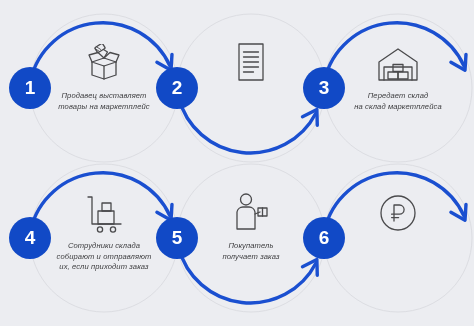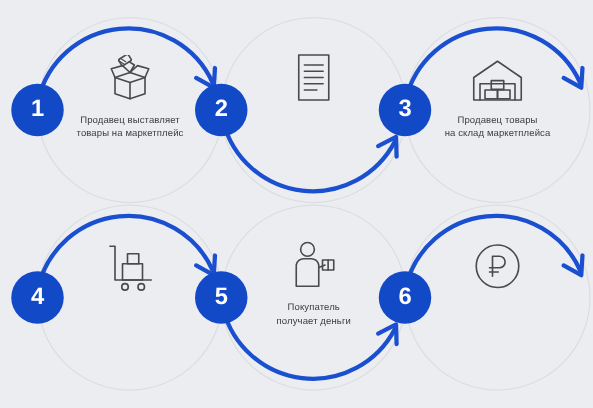--- a/index.html
+++ b/index.html
@@ -63,20 +63,21 @@
     align-items: flex-end;
     justify-content: center;
     margin-bottom: 7px;
   }
   .step-text {
     font-size: 7.6px;
     line-height: 10.5px;
     color: #3c3c3e;
     letter-spacing: 0.1px;
     white-space: pre-line;
+    font-style: italic;
   }
 </style>
 </head>
 <body>
 
 <div id="infographic">
 
   <svg class="svg-layer" viewBox="0 0 474 326">
 
     <circle cx="104" cy="88" r="74" fill="none" stroke="#dcdde2" stroke-width="1"></circle>
@@ -142,54 +143,57 @@
     <div class="step-content">
       <div class="icon-box">
         <svg width="46" height="38" viewBox="0 0 46 38" fill="none" stroke="#4a4a4c" stroke-width="1.3" stroke-linejoin="round" stroke-linecap="round">
           <path d="M4 16 L23 3 L42 16 L42 34 L4 34 Z"></path>
           <path d="M9 21 L9 34 M37 21 L37 34 M9 21 L37 21"></path>
           <rect x="18" y="18.5" width="10" height="7"></rect>
           <rect x="13" y="26" width="10" height="7"></rect>
           <rect x="23" y="26" width="10" height="7"></rect>
         </svg>
       </div>
-      <div class="step-text">Продавец товары
+      <div class="step-text">Передает склад
 на склад маркетплейса</div>
     </div>
   </div>
 
   <div class="step-node" style="left:30px; top:238px;">
     <div class="badge">4</div>
     <div class="step-content">
       <div class="icon-box">
         <svg width="46" height="40" viewBox="0 0 46 40" fill="none" stroke="#4a4a4c" stroke-width="1.3" stroke-linejoin="round" stroke-linecap="round">
           <path d="M7 3 L11 3 L11 30 L40 30"></path>
           <rect x="17" y="17" width="16" height="13"></rect>
           <rect x="21" y="9" width="9" height="8"></rect>
           <circle cx="19" cy="35.5" r="2.6"></circle>
           <circle cx="32" cy="35.5" r="2.6"></circle>
         </svg>
       </div>
+      <div class="step-text">Сотрудники склада
+собирают и отправляют
+их, если приходит заказ</div>
     </div>
   </div>
 
   <div class="step-node" style="left:177px; top:238px;">
     <div class="badge">5</div>
     <div class="step-content">
       <div class="icon-box">
         <svg width="42" height="42" viewBox="0 0 42 42" fill="none" stroke="#4a4a4c" stroke-width="1.3" stroke-linejoin="round" stroke-linecap="round">
           <circle cx="16" cy="7.5" r="5.5"></circle>
           <path d="M7 37 L7 20 A 6 6 0 0 1 13 15 L19 15 A 6 6 0 0 1 25 20 L25 37 Z"></path>
           <path d="M25 22 L30 20"></path>
           <rect x="28" y="16" width="9" height="8"></rect>
           <path d="M32.5 16 L32.5 24"></path>
         </svg>
       </div>
       <div class="step-text">Покупатель
-получает деньги</div>
+получает заказ</div>
     </div>
   </div>
 
   <div class="step-node" style="left:324px; top:238px;">
     <div class="badge">6</div>
     <div class="step-content">
       <div class="icon-box">
         <svg width="42" height="42" viewBox="0 0 42 42" fill="none" stroke="#4a4a4c" stroke-width="1.3" stroke-linejoin="round" stroke-linecap="round">
           <circle cx="21" cy="21" r="17"></circle>
           <path d="M17 29 L17 13 L22.5 13 A 4.6 4.6 0 0 1 22.5 22.2 L14.6 22.2 M14.6 25.6 L21.6 25.6"></path>

